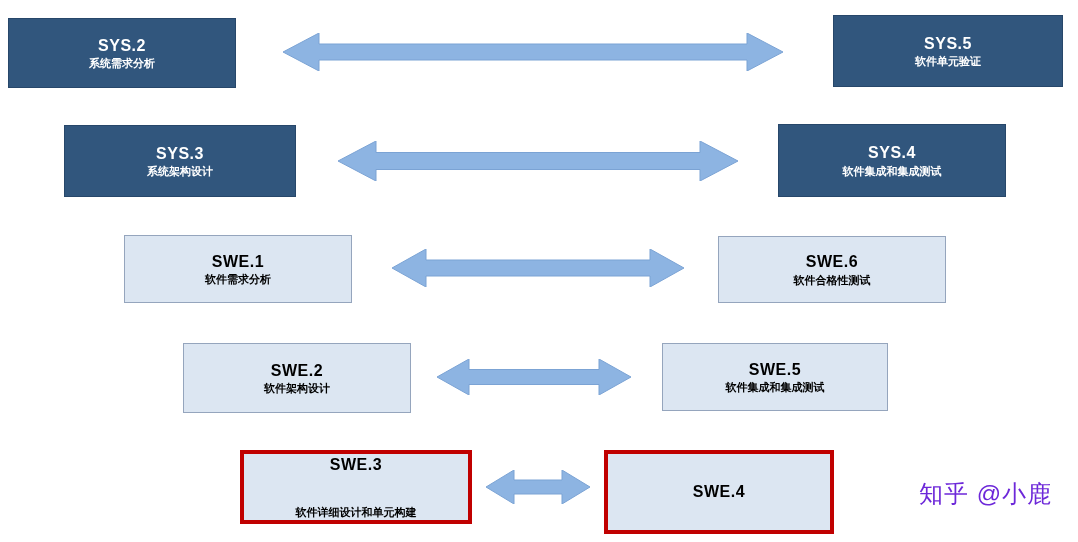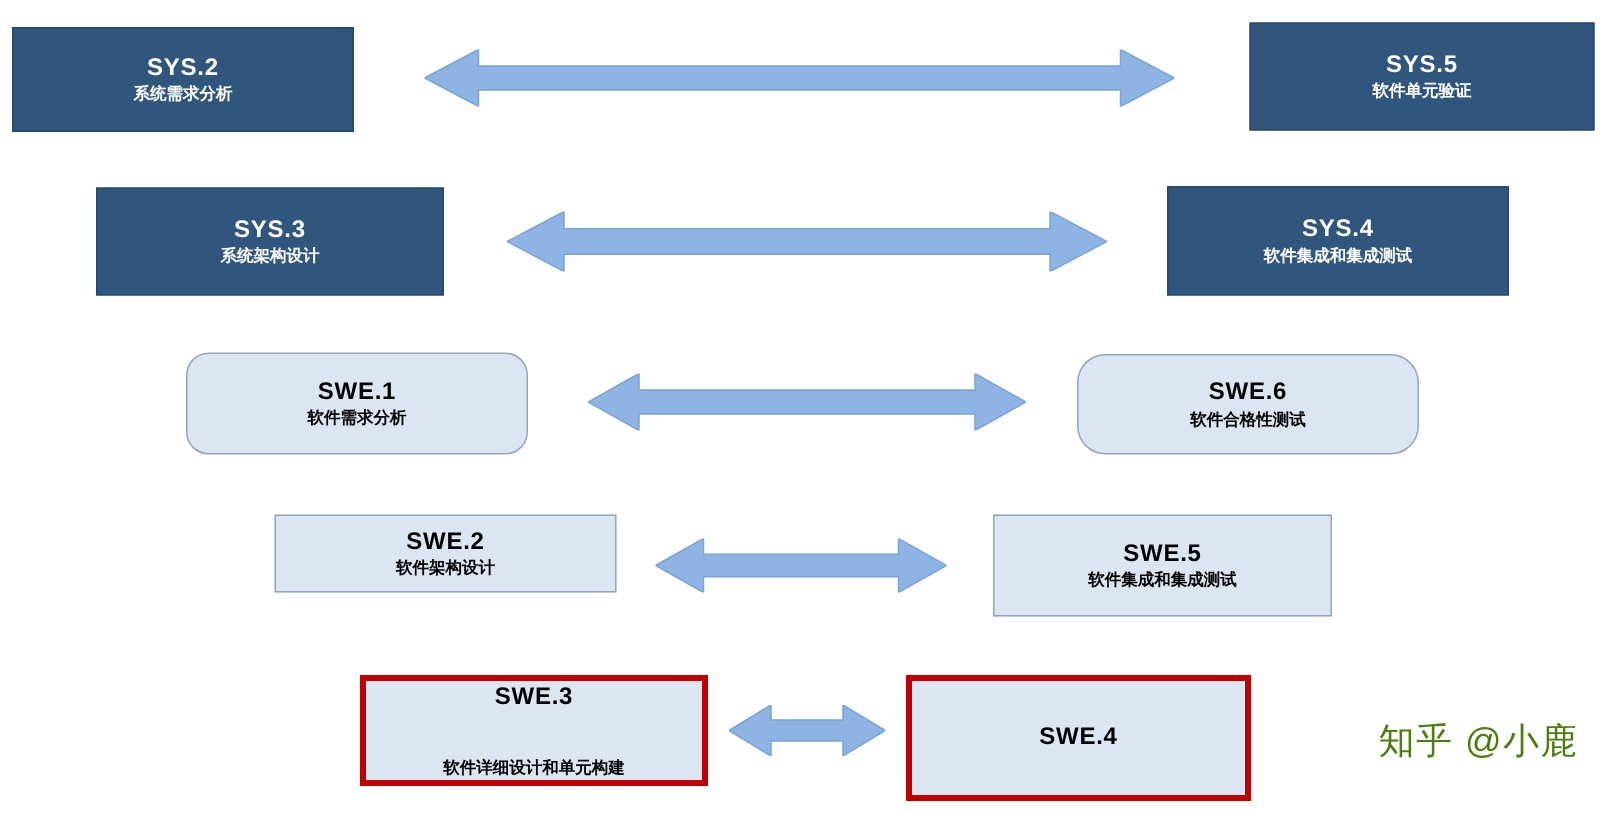--- a/index.html
+++ b/index.html
@@ -53,21 +53,21 @@
   .arrow polygon {
     fill: #8db4e2;
     stroke: #7ba3d4;
     stroke-width: 1;
   }
   .watermark {
     position: absolute;
     right: 26px;
     bottom: 32px;
     font-size: 24px;
-    color: #4d7c0f;
+    color: #6d28d9;
     letter-spacing: 1px;
   }
 </style>
 </head>
 <body>
 
 <div class="canvas">
 
   <div class="box dark" style="left:8px; top:18px; width:228px; height:70px;">
     <div class="code">SYS.2</div>
@@ -86,33 +86,33 @@
     <div class="label">系统架构设计</div>
   </div>
   <svg class="arrow" style="left:338px; top:141px;" width="400" height="40">
     <polygon points="0,20 38,0 38,11.5 362,11.5 362,0 400,20 362,40 362,28.5 38,28.5 38,40"></polygon>
   </svg>
   <div class="box dark" style="left:778px; top:124px; width:228px; height:73px;">
     <div class="code">SYS.4</div>
     <div class="label">软件集成和集成测试</div>
   </div>
 
-  <div class="box light" style="left:124px; top:235px; width:228px; height:68px;border-radius:15px;">
+  <div class="box light" style="left:124px; top:235px; width:228px; height:68px;">
     <div class="code">SWE.1</div>
     <div class="label">软件需求分析</div>
   </div>
   <svg class="arrow" style="left:392px; top:249px;" width="292" height="38">
     <polygon points="0,19 34,0 34,11 258,11 258,0 292,19 258,38 258,27 34,27 34,38"></polygon>
   </svg>
-  <div class="box light" style="left:718px; top:236px; width:228px; height:67px;border-radius:19px;">
+  <div class="box light" style="left:718px; top:236px; width:228px; height:67px;">
     <div class="code">SWE.6</div>
     <div class="label">软件合格性测试</div>
   </div>
 
-  <div class="box light" style="left:183px; top:343px; width:228px; height:52px;">
+  <div class="box light" style="left:183px; top:343px; width:228px; height:70px;">
     <div class="code">SWE.2</div>
     <div class="label">软件架构设计</div>
   </div>
   <svg class="arrow" style="left:437px; top:359px;" width="194" height="36">
     <polygon points="0,18 32,0 32,10.5 162,10.5 162,0 194,18 162,36 162,25.5 32,25.5 32,36"></polygon>
   </svg>
   <div class="box light" style="left:662px; top:343px; width:226px; height:68px;">
     <div class="code">SWE.5</div>
     <div class="label">软件集成和集成测试</div>
   </div>

